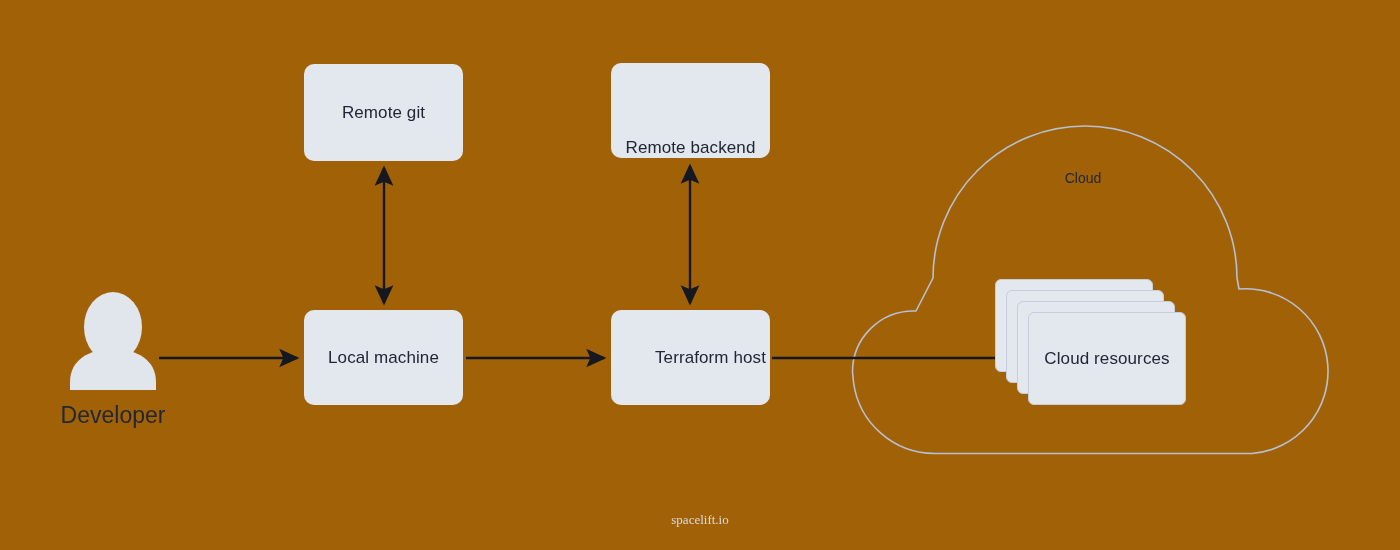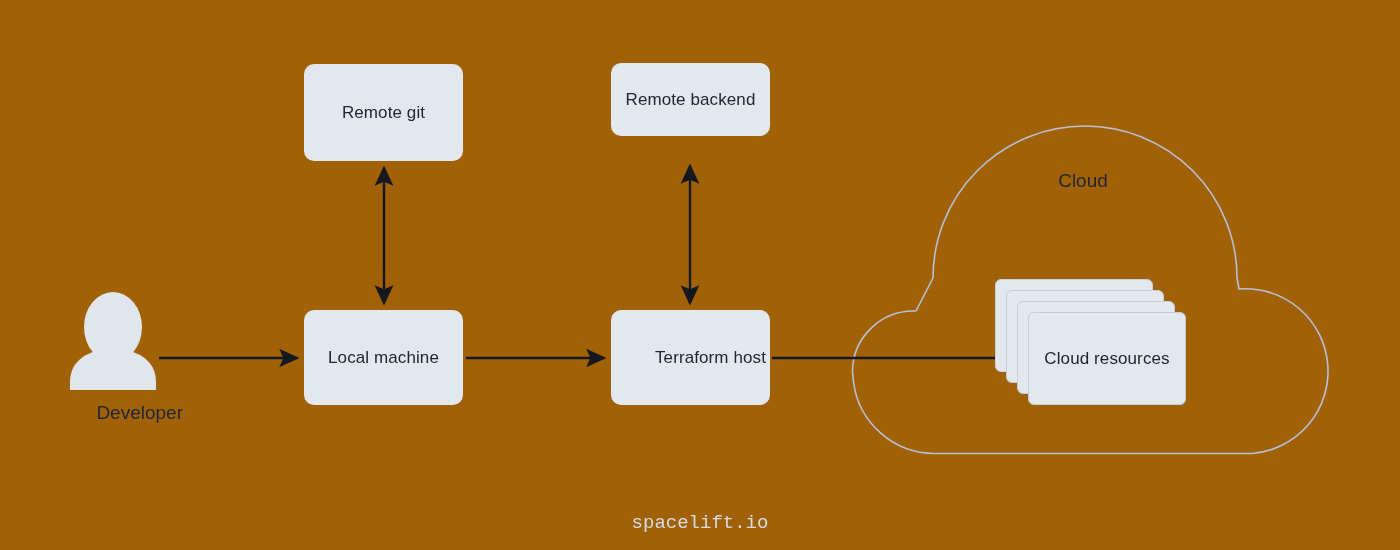--- a/index.html
+++ b/index.html
@@ -52,41 +52,41 @@
     align-items: center;
     justify-content: center;
   }
   .free-label {
     position: absolute;
     font-family: "Liberation Sans", sans-serif;
     color: #232735;
     white-space: nowrap;
   }
   #cloud-label {
-    font-size: 19px;
+    font-size: 14px;
     left: 1035px;
     top: 170px;
     width: 96px;
     text-align: center;
   }
   #developer-label {
-    font-size: 19px;
+    font-size: 23px;
     left: 43px;
     top: 402px;
     width: 140px;
-    text-align: right;
+    text-align: center;
   }
   #watermark {
     position: absolute;
     left: 620px;
     top: 512px;
     width: 160px;
     text-align: center;
-    font-family: Liberation Mono, monospace;
-    font-size: 19px;
+    font-family: Liberation Serif, serif;
+    font-size: 13px;
     color: #D7DBE6;
     white-space: nowrap;
   }
 </style>
 </head>
 <body>
 
 <div id="canvas">
 
   <svg class="diagram-svg" viewBox="0 0 1400 550">
@@ -139,21 +139,21 @@
 
     <g>
       <line x1="772" y1="358" x2="1026" y2="358" stroke="#16181F" stroke-width="2.4" marker-end="url(#arrowhead)"></line>
     </g>
   </svg>
 
   <div class="node-box" id="node-remote-git" style="left:304px; top:64px; width:159px; height:97px;">
     <span class="node-label">Remote git</span>
   </div>
 
-  <div class="node-box" id="node-remote-backend" style="left:611px; top:63px; width:159px; height:73px;">
+  <div class="node-box" id="node-remote-backend" style="left:611px; top:63px; width:159px; height:95px;align-items:flex-end;">
     <span class="node-label">Remote backend</span>
   </div>
 
   <div class="node-box" id="node-local-machine" style="left:304px; top:310px; width:159px; height:95px;">
     <span class="node-label">Local machine</span>
   </div>
 
   <div class="node-box" id="node-terraform-host" style="left:611px; top:310px; width:159px; height:95px;padding-left:40px;">
     <span class="node-label">Terraform host</span>
   </div>

